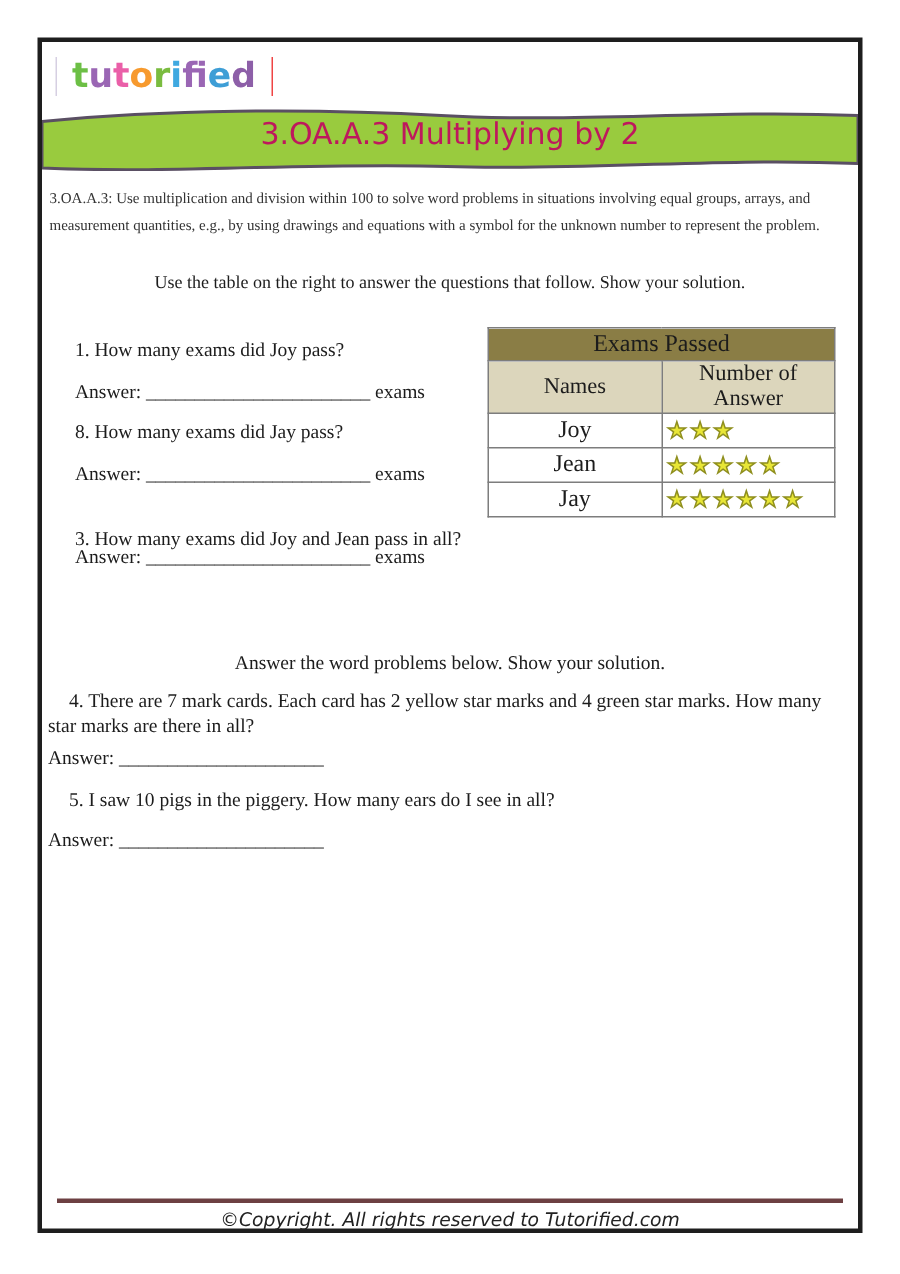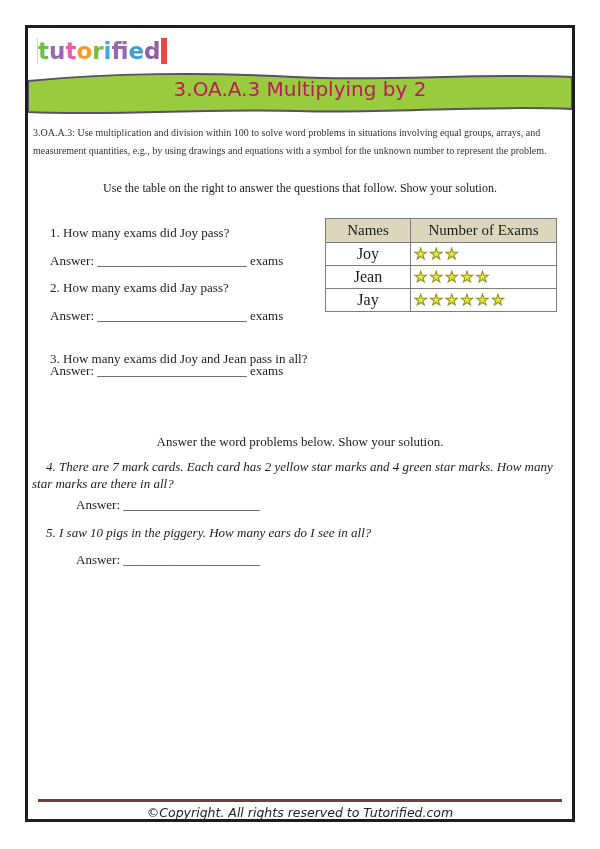--- a/index.html
+++ b/index.html
@@ -4,21 +4,21 @@
 <style>
   html,body{margin:0;padding:0;background:#ffffff;}
   .canvas{position:relative;width:600px;height:849px;background:#ffffff;overflow:hidden;
           font-family:"Liberation Serif", serif;color:#1c1c1c;}
   .page{position:absolute;left:25px;top:25px;width:544px;height:791px;
         border:3px solid #1e1e1e;background:#ffffff;}
 
   
   .logo{position:absolute;left:9px;top:10px;font-family:"DejaVu Sans", sans-serif;
         font-weight:bold;font-size:23px;letter-spacing:0px;line-height:26px;
-        padding:0 0;border-left:1px solid #d6cfe2;border-right:6px solid #ef4444;}
+        padding:0 10px;border-left:1px solid #d6cfe2;border-right:1px solid #ef4444;}
 
   
   .banner{position:absolute;left:0;top:40px;width:100%;height:46px;}
   .banner svg{position:absolute;left:0;top:0;width:100%;height:100%;display:block;}
   .banner-title{position:absolute;left:0;top:9px;width:100%;text-align:center;
         font-family:"DejaVu Sans", sans-serif;font-size:20px;color:#be185d;}
 
   
   .std-desc{position:absolute;left:5px;top:86px;width:532px;
         font-size:10px;line-height:18px;color:#333333;}
@@ -39,23 +39,23 @@
   .col-name{width:78px;}
   .t-row td{height:22px;background:#ffffff;}
   .t-row .name-cell{text-align:center;font-size:16px;}
   .stars{font-family:"DejaVu Sans", sans-serif;font-size:15px;letter-spacing:2px;
         color:#E8E636;-webkit-text-stroke:1px #8F8F1F;line-height:15px;padding-left:4px;}
   .t-key td{height:23px;font-size:15px;white-space:pre;background:#ffffff;}
   .key-star{font-family:"DejaVu Sans", sans-serif;font-size:13px;color:#E8E636;
         -webkit-text-stroke:1px #8F8F1F;vertical-align:2px;}
 
   
-  .wp{position:absolute;left:4px;width:536px;font-size:13px;line-height:16.5px;text-indent:14px;font-style:italic;}
+  .wp{position:absolute;left:4px;width:536px;font-size:13px;line-height:16.5px;text-indent:14px;}
   .q4{top:431px;} .q5{top:497px;}
-  .aline{position:absolute;left:4px;font-size:13px;white-space:pre;margin-left:44px;}
+  .aline{position:absolute;left:4px;font-size:13px;white-space:pre;}
   .a4{top:469px;} .a5{top:524px;}
 
   
   .footer-line{position:absolute;left:10px;top:771px;width:524px;height:3px;}
   .footer-text{position:absolute;left:0;top:777px;width:100%;text-align:center;
         font-family:"DejaVu Sans", sans-serif;font-style:italic;font-size:12.5px;color:#222;}
 </style>
 </head>
 <body>
 
@@ -70,30 +70,33 @@
       </svg>
       <div class="banner-title">3.OA.A.3 Multiplying by 2</div>
     </div>
 
     <p class="std-desc">3.OA.A.3: Use multiplication and division within 100 to solve word problems in situations involving equal groups, arrays, and measurement quantities, e.g., by using drawings and equations with a symbol for the unknown number to represent the problem.</p>
 
     <div class="instr1">Use the table on the right to answer the questions that follow. Show your solution.</div>
 
     <div class="qline q1">1. How many exams did Joy pass?</div>
     <div class="qline a1">Answer: _______________________ exams</div>
-    <div class="qline q2">2. How many exams did Jay pass?</div>
+    <div class="qline q2">8. How many exams did Jay pass?</div>
     <div class="qline a2">Answer: _______________________ exams</div>
     <div class="qline q3">3. How many exams did Joy and Jean pass in all?</div>
     <div class="qline a3">Answer: _______________________ exams</div>
 
     <table class="exams-table">
       <tbody>
+          <tr class="t-title">
+        <td colspan="2">Exams Passed</td>
+      </tr>
       <tr class="t-head">
         <td class="col-name">Names</td>
-        <td>Number of Exams</td>
+        <td>Number of Answer</td>
       </tr>
       <tr class="t-row">
         <td class="name-cell">Joy</td>
         <td class="stars">★★★</td>
       </tr>
       <tr class="t-row">
         <td class="name-cell">Jean</td>
         <td class="stars">★★★★★</td>
       </tr>
       <tr class="t-row">

